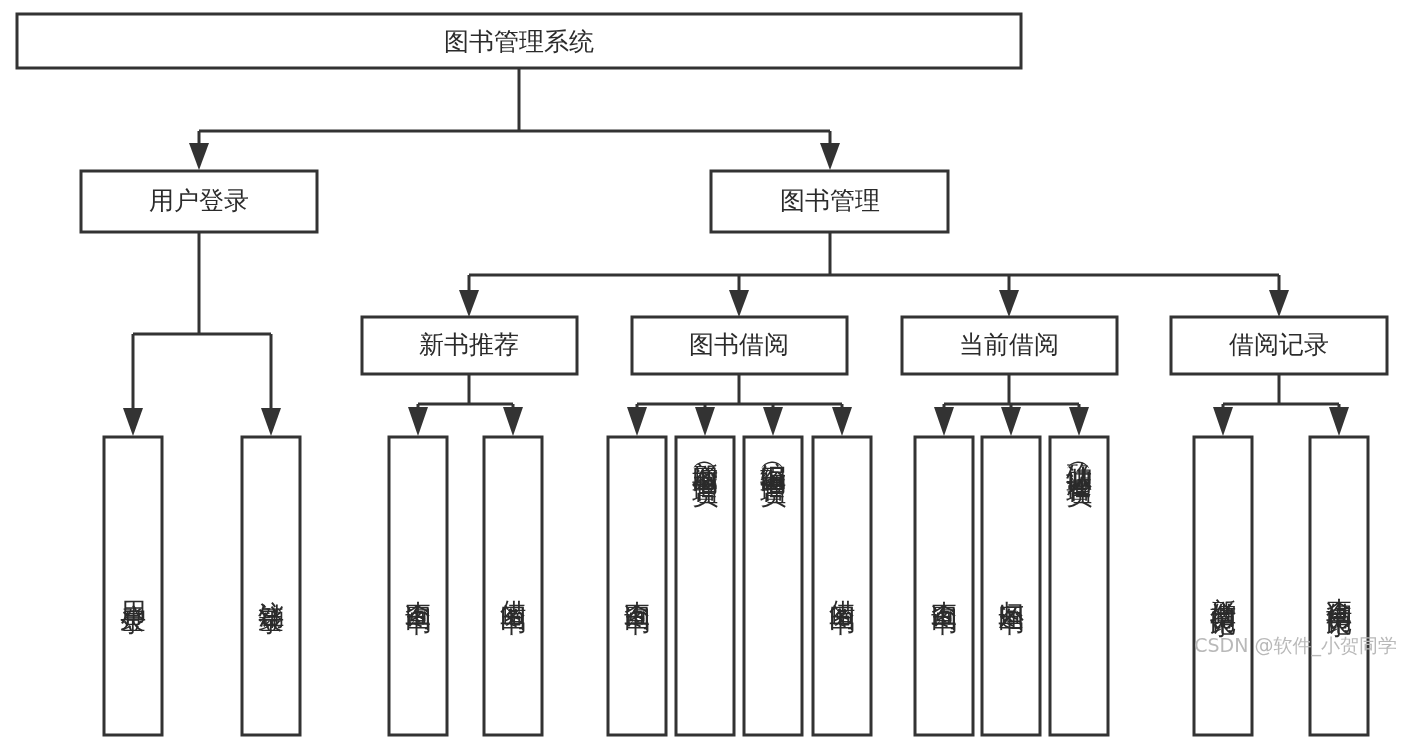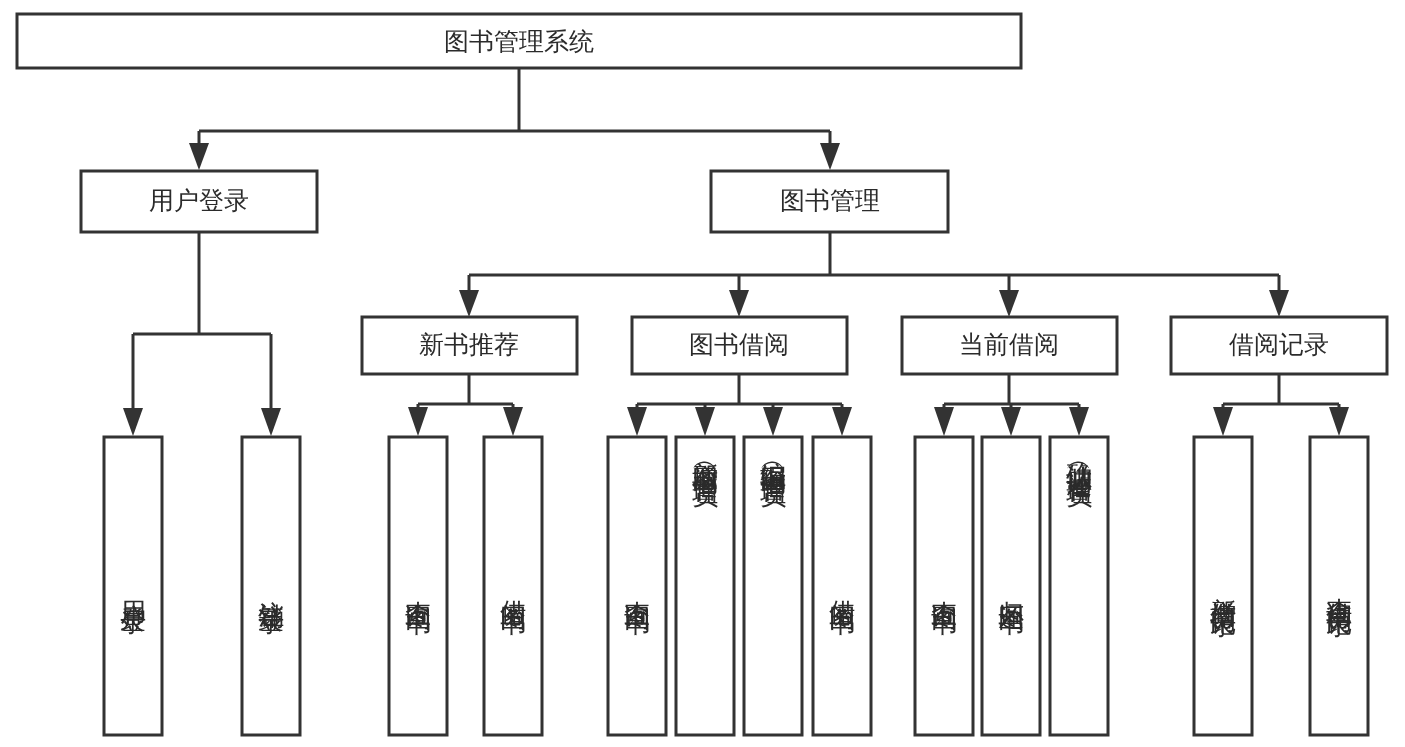--- a/index.html
+++ b/index.html
@@ -253,14 +253,15 @@
     <span class="node-label-v" style="position:static; margin-top:4px;">确认归还（管理员）</span>
   </div>
 
   <div class="leaf-label-wrap" style="left:1194px; top:437px; width:58px; height:298px;">
     <span class="node-label-v" style="position:static;">新增借阅记录</span>
   </div>
   <div class="leaf-label-wrap" style="left:1310px; top:437px; width:58px; height:298px;">
     <span class="node-label-v" style="position:static;">查询借阅记录</span>
   </div>
 
+  <div class="watermark">CSDN @软件_小贺同学</div>
 
 </div>
 
 </body></html>

